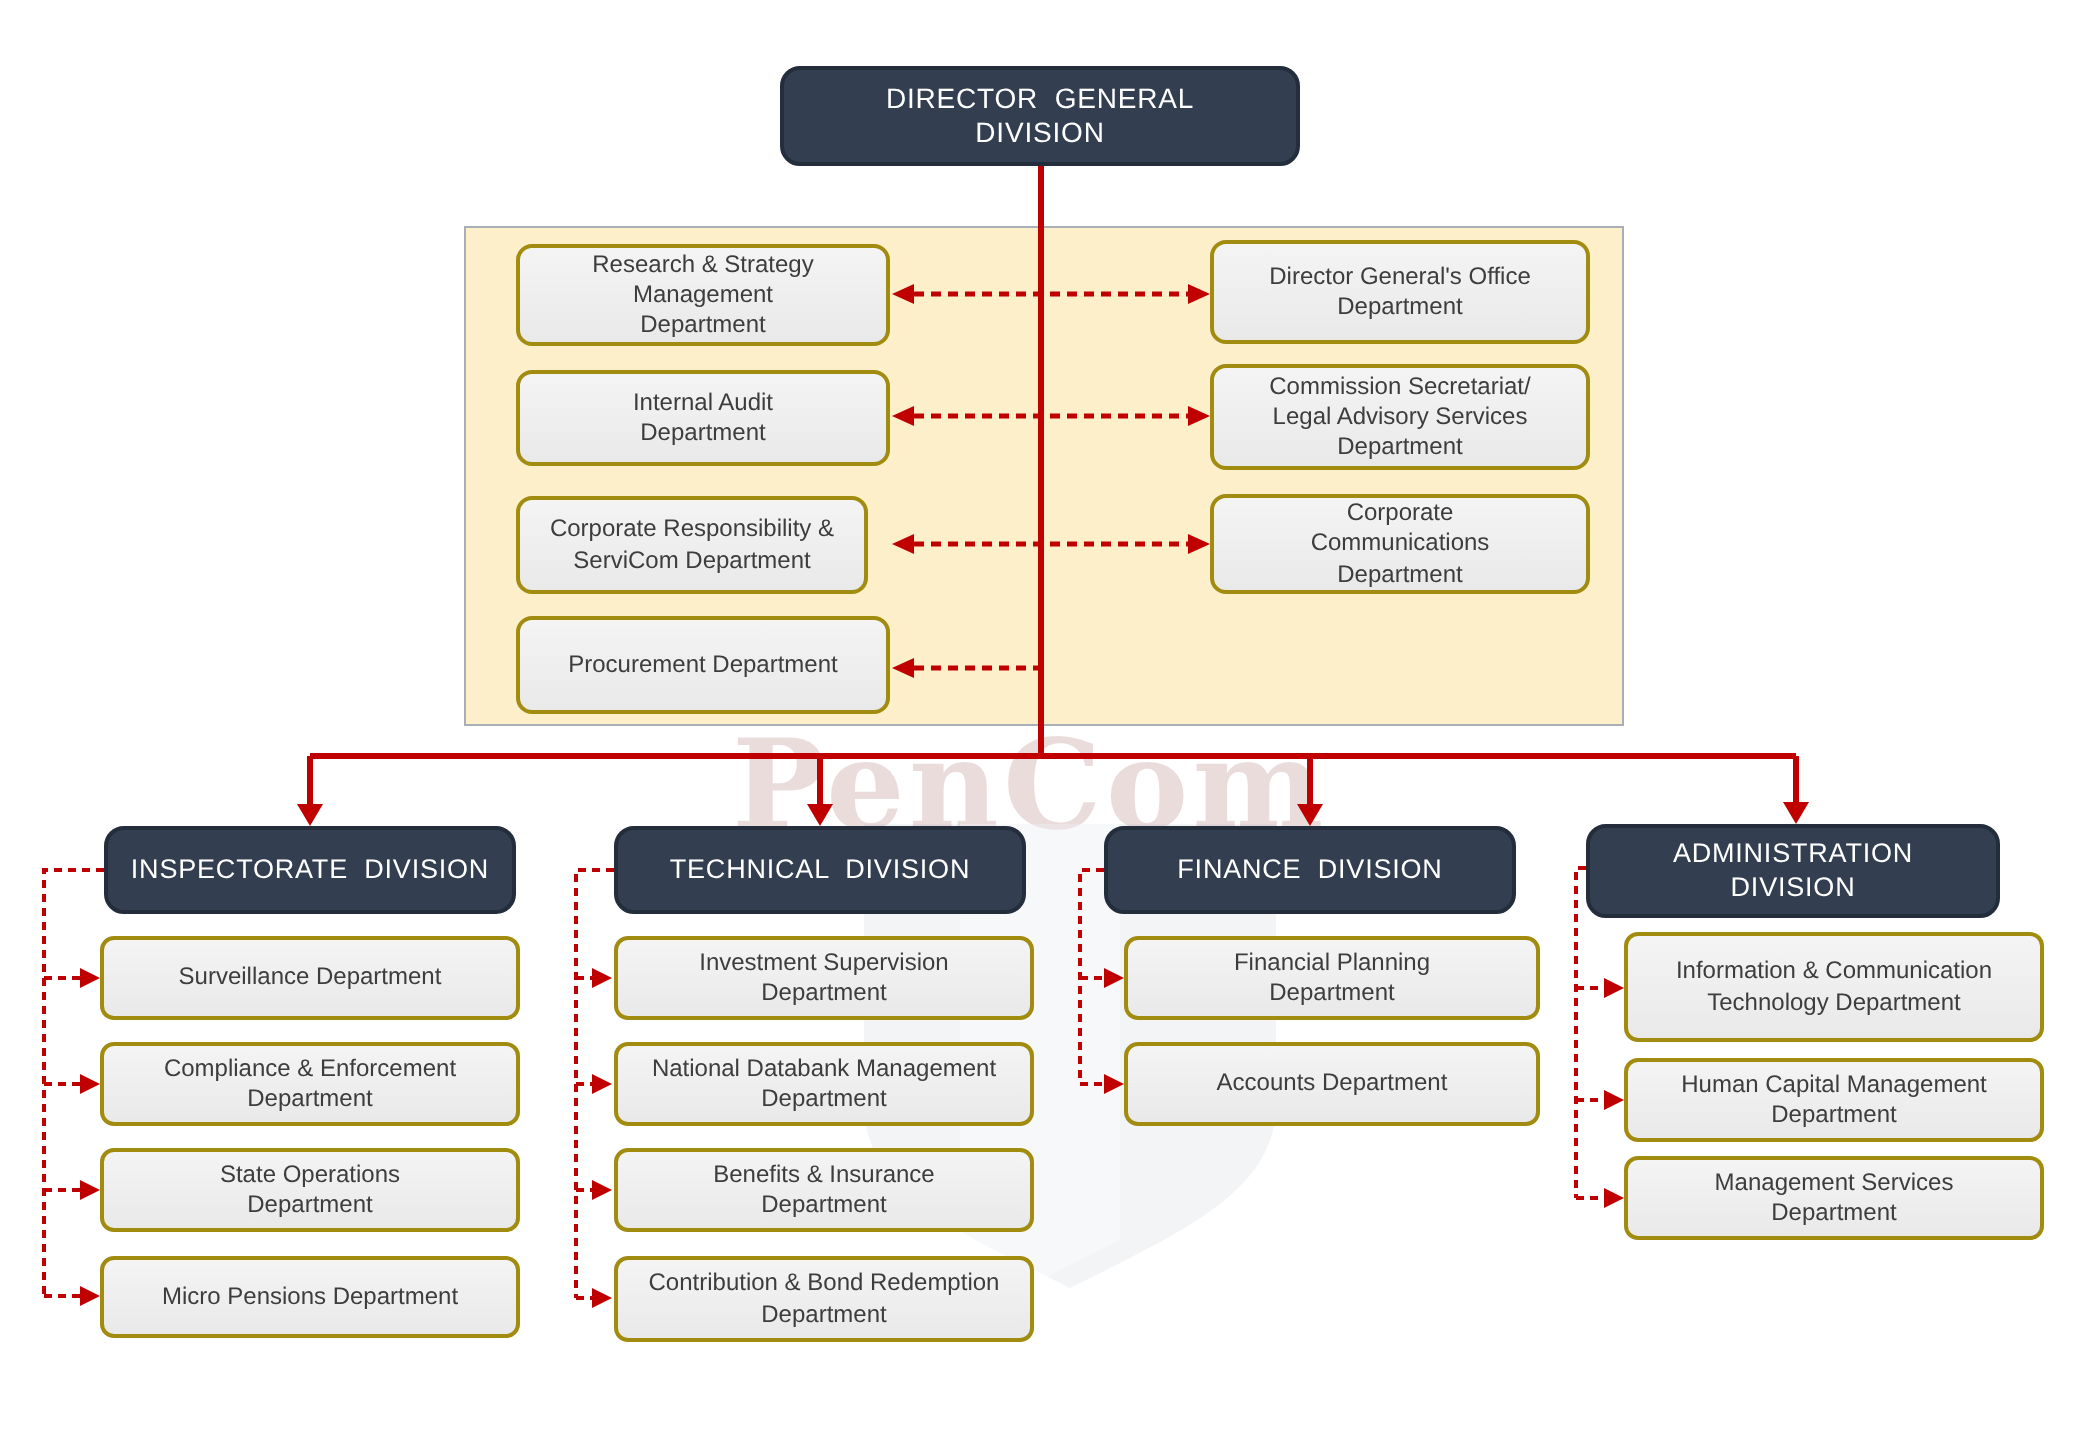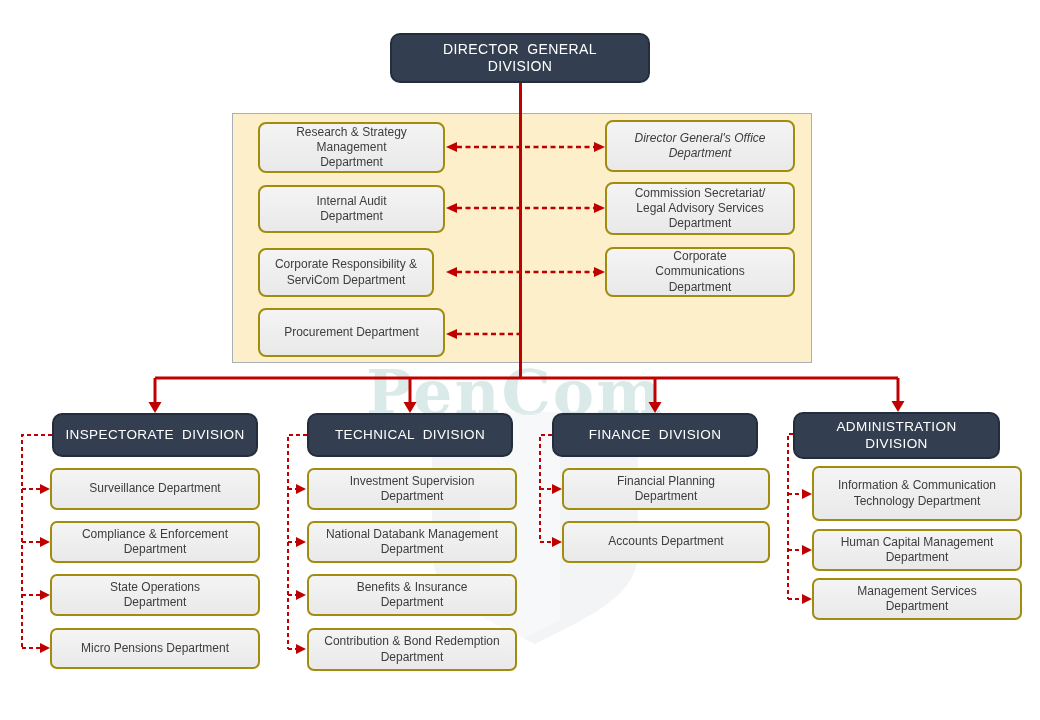--- a/index.html
+++ b/index.html
@@ -3,21 +3,21 @@
 <meta charset="utf-8">
 <style>
   html,body { margin:0; padding:0; background:#ffffff; }
   .canvas {
     position:relative; width:1040px; height:720px; overflow:hidden;
     font-family:"Liberation Sans", sans-serif; background:#ffffff;
   }
   .watermark-text {
     position:absolute; left:366px; top:356px; z-index:0;
     font-family:"DejaVu Serif", serif; font-size:62px; font-weight:bold;
-    color:#0f766e; opacity:0.15; letter-spacing:2px; white-space:nowrap;
+    color:#7f1d1d; opacity:0.15; letter-spacing:2px; white-space:nowrap;
   }
   .wm-shield { position:absolute; left:0; top:0; z-index:0; }
   .staff-panel {
     position:absolute; left:232px; top:113px; width:580px; height:250px;
     background:#FCEFC9; border:1px solid #A9AFB6; box-sizing:border-box; z-index:1;
   }
   svg.connectors { position:absolute; left:0; top:0; z-index:2; }
   .node {
     position:absolute; box-sizing:border-box; z-index:3;
     display:flex; align-items:center; justify-content:center;
@@ -120,21 +120,21 @@
     </g>
   </svg>
 
   <div class="node navy" style="left:390px; top:33px; width:260px; height:50px; padding:0 48px; font-size:14px;">DIRECTOR GENERAL DIVISION</div>
 
   <div class="node dept panelbox" style="left:258px; top:122px; width:187px; height:51px; padding:0 27px;">Research &amp; Strategy Management Department</div>
   <div class="node dept panelbox" style="left:258px; top:185px; width:187px; height:48px; padding:0 36px;">Internal Audit Department</div>
   <div class="node dept panelbox" style="left:258px; top:248px; width:176px; height:49px; padding:0 14px;">Corporate Responsibility &amp; ServiCom Department</div>
   <div class="node dept panelbox" style="left:258px; top:308px; width:187px; height:49px; padding:0 8px;">Procurement Department</div>
 
-  <div class="node dept panelbox" style="left:605px; top:120px; width:190px; height:52px; padding:0 16px;font-style:italic;">Director General's Office Department</div>
+  <div class="node dept panelbox" style="left:605px; top:120px; width:190px; height:52px; padding:0 16px;">Director General's Office Department</div>
   <div class="node dept panelbox" style="left:605px; top:182px; width:190px; height:53px; padding:0 16px;">Commission Secretariat/ Legal Advisory Services Department</div>
   <div class="node dept panelbox" style="left:605px; top:247px; width:190px; height:50px; padding:0 40px;">Corporate Communications Department</div>
 
   <div class="node navy" style="left:52px; top:413px; width:206px; height:44px; padding:0 6px;">INSPECTORATE DIVISION</div>
   <div class="node dept" style="left:50px; top:468px; width:210px; height:42px; padding:0 12px;">Surveillance Department</div>
   <div class="node dept" style="left:50px; top:521px; width:210px; height:42px; padding:0 16px;">Compliance &amp; Enforcement Department</div>
   <div class="node dept" style="left:50px; top:574px; width:210px; height:42px; padding:0 44px;">State Operations Department</div>
   <div class="node dept" style="left:50px; top:628px; width:210px; height:41px; padding:0 10px;">Micro Pensions Department</div>
 
   <div class="node navy" style="left:307px; top:413px; width:206px; height:44px; padding:0 6px;">TECHNICAL DIVISION</div>

